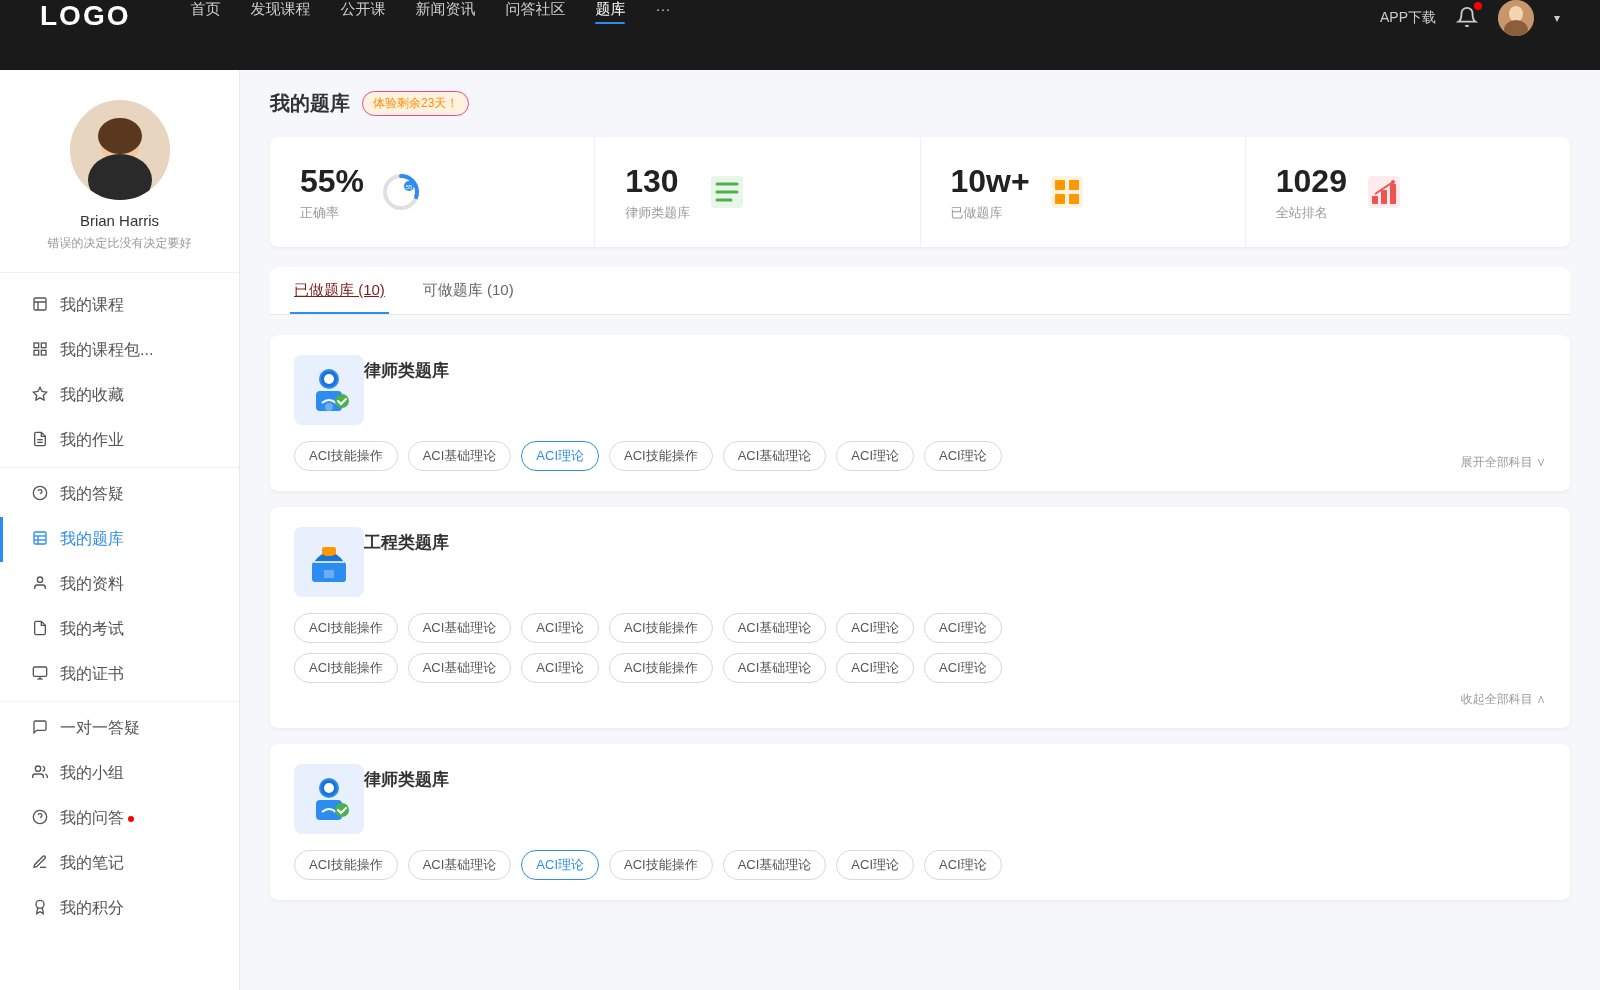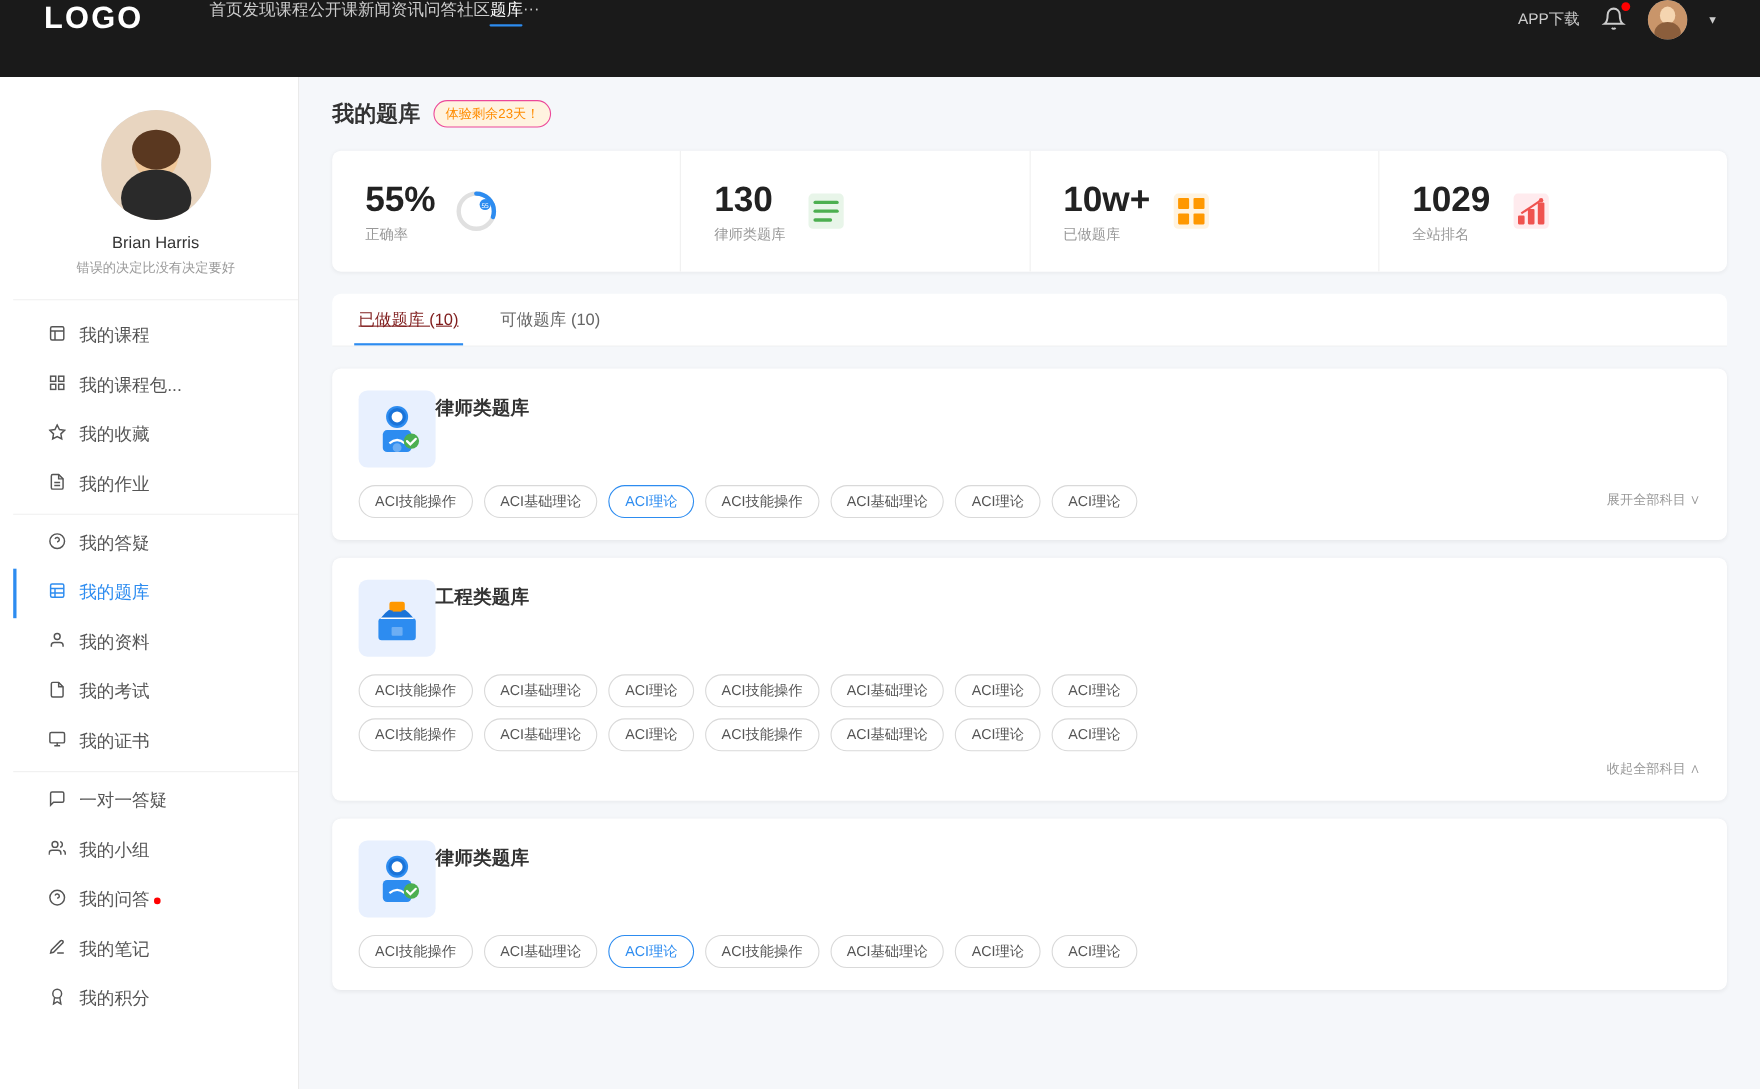--- a/index.html
+++ b/index.html
@@ -16,20 +16,21 @@
     }
     .navbar-logo {
       color: white;
       font-size: 28px;
       font-weight: bold;
       letter-spacing: 2px;
       margin-right: 60px;
     }
     .navbar-links {
       display: flex;
+      gap: 30px;
       list-style: none;
       flex: 1;
     }
     .navbar-links li a {
       color: #ccc;
       text-decoration: none;
       font-size: 15px;
     }
     .navbar-links li.active a {
       color: white;
@@ -72,23 +73,23 @@
     .chevron-down { color: #ccc; font-size: 12px; cursor: pointer; }
 
     
     .page-layout {
       display: flex;
       min-height: calc(100vh - 70px);
     }
 
     
     .sidebar {
-      width: 272px;
+      width: 240px;
       background: #fff;
-      padding: 0 0 20px 12px;
+      padding: 0 0 20px 0;
       flex-shrink: 0;
       border-right: 1px solid #e8e8e8;
     }
     .sidebar-profile {
       display: flex;
       flex-direction: column;
       align-items: center;
       padding: 30px 20px 20px;
       border-bottom: 1px solid #f0f0f0;
     }
@@ -310,21 +311,21 @@
     .expand-link {
       font-size: 12px;
       color: #999;
       cursor: pointer;
       margin-left: auto;
       padding-top: 5px;
       white-space: nowrap;
     }
     .tags-row-wrapper {
       display: flex;
-      align-items: flex-start;
+      align-items: flex-end;
       gap: 26px;
     }
     .bank-tags-section {
       display: flex;
       flex-direction: column;
       gap: 10px;
     }
     .bank-footer-link {
       text-align: right;
       font-size: 12px;

